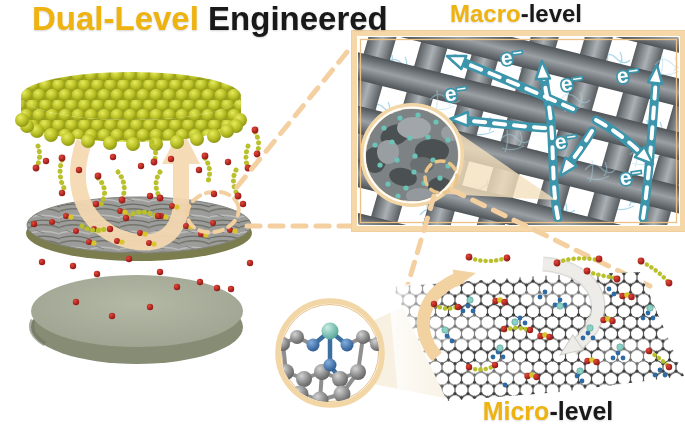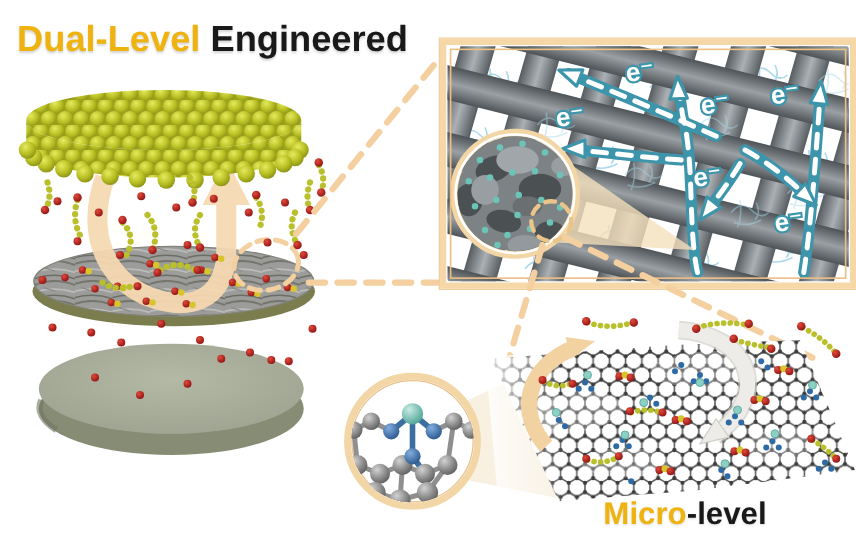--- a/index.html
+++ b/index.html
@@ -1,21 +1,21 @@
 <!DOCTYPE html>
 <html><head>
 <meta charset="utf-8">
 <style>
   html,body{margin:0;padding:0;background:#ffffff;}
   #canvas{position:relative;width:685px;height:436px;background:#ffffff;overflow:hidden;
           font-family:"Liberation Sans","DejaVu Sans",sans-serif;}
   #canvas svg{position:absolute;left:0;top:0;}
   .heading{position:absolute;text-align:center;font-weight:bold;white-space:nowrap;}
-  #title{left:0;top:16px;width:340px;font-size:29px;line-height:32px;color:#191919;
-         text-shadow:0 1px 2px rgba(130,130,130,.35);}
+  #title{left:0;top:3px;width:340px;font-size:33px;line-height:32px;color:#191919;
+         text-shadow:0 1px 2px rgba(130,130,130,.35);padding-left:32px;}
   #macro-heading{left:351px;top:0px;width:330px;font-size:24px;color:#191919;
          text-shadow:0 1px 2px rgba(130,130,130,.3);}
   #micro-heading{left:408px;top:397px;width:280px;font-size:25px;color:#191919;
          text-shadow:0 1px 2px rgba(130,130,130,.3);}
   .gold{color:#EFB30F;}
   .eLabel{font-size:21px;font-weight:bold;fill:#ffffff;stroke:#3D95AB;stroke-width:3.4px;
           paint-order:stroke;font-family:"Liberation Sans","DejaVu Sans",sans-serif;}
 </style>
 </head>
 <body>
@@ -583,16 +583,17 @@
         <circle cx="330" cy="331" r="8.5" fill="url(#tealAtom)"></circle>
       </g>
     </g>
   </g>
 </svg>
 
 <div id="title" class="heading">
   <div><span class="gold">Dual-Level</span> <span>Engineered</span></div>
 </div>
 
+<div id="macro-heading" class="heading"><span class="gold">Macro</span><span>-level</span></div>
 
 <div id="micro-heading" class="heading"><span class="gold">Micro</span><span>-level</span></div>
 
 </div>
 
 </body></html>

